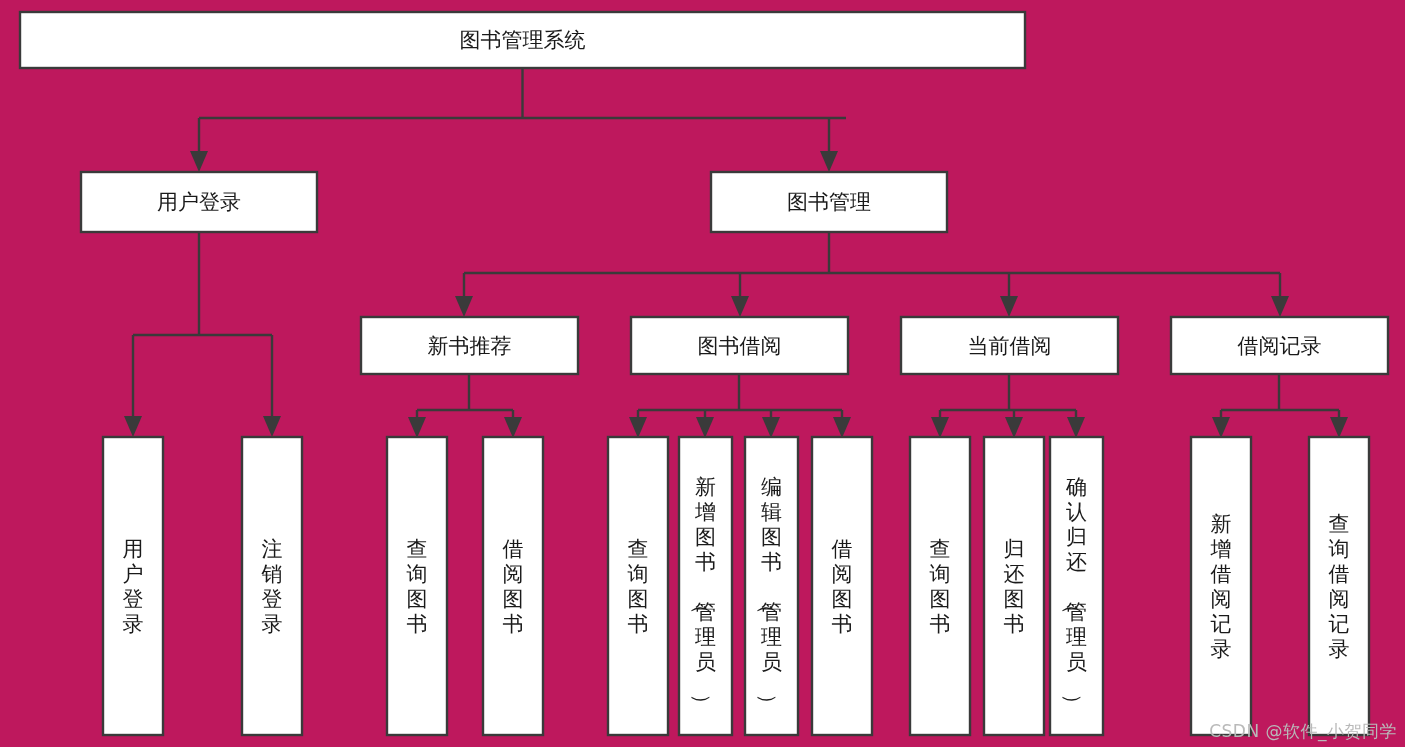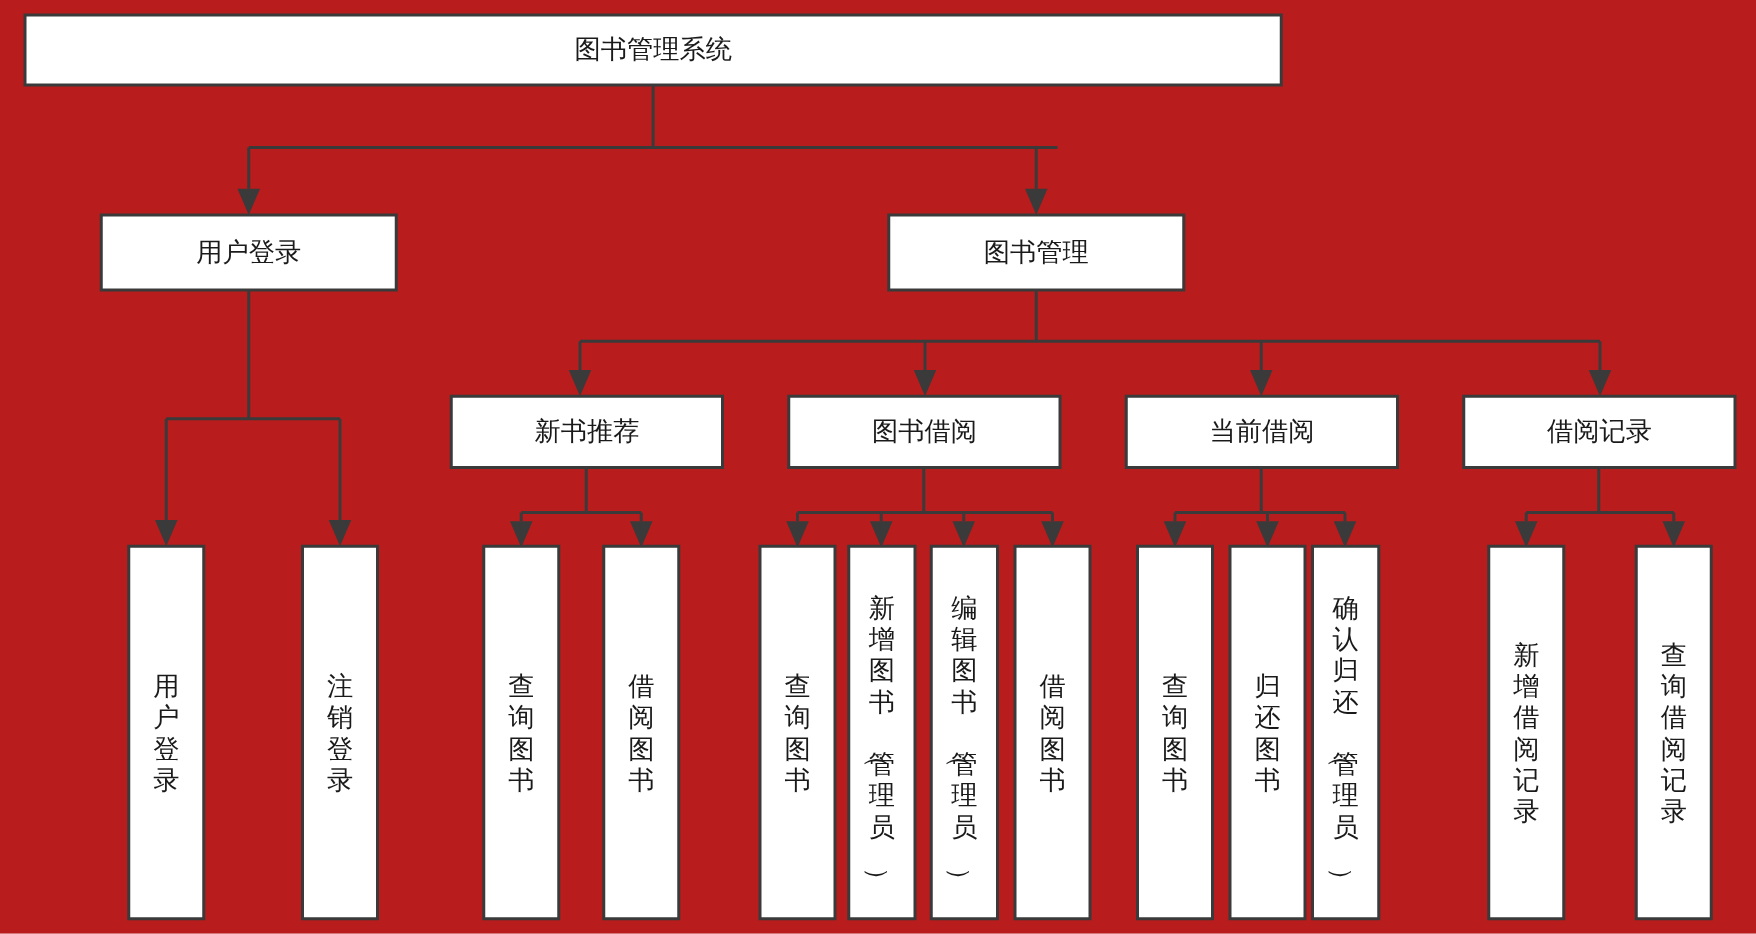--- a/index.html
+++ b/index.html
@@ -11,21 +11,21 @@
   body {
     width: 1405px;
     height: 747px;
     overflow: hidden;
     font-family: "DejaVu Sans", "Liberation Sans", sans-serif;
   }
   #diagram-root {
     position: relative;
     width: 1405px;
     height: 747px;
-    background: #b91c1c;
+    background: #be185d;
   }
   svg.chart-surface {
     position: absolute;
     left: 0;
     top: 0;
     width: 1405px;
     height: 747px;
     display: block;
   }
   .node-box {
@@ -235,13 +235,14 @@
           <rect class="node-box" x="1191" y="437" width="60" height="298"></rect>
           <text class="node-label-v" x="1221" y="531"><tspan x="1221">新</tspan><tspan x="1221" dy="25">增</tspan><tspan x="1221" dy="25">借</tspan><tspan x="1221" dy="25">阅</tspan><tspan x="1221" dy="25">记</tspan><tspan x="1221" dy="25">录</tspan></text>
         </g>
         <g>
           <rect class="node-box" x="1309" y="437" width="60" height="298"></rect>
           <text class="node-label-v" x="1339" y="531"><tspan x="1339">查</tspan><tspan x="1339" dy="25">询</tspan><tspan x="1339" dy="25">借</tspan><tspan x="1339" dy="25">阅</tspan><tspan x="1339" dy="25">记</tspan><tspan x="1339" dy="25">录</tspan></text>
         </g>
       </g>
   </svg>
 
+  <div class="watermark-text">CSDN @软件_小贺同学</div>
 </div>
 
 </body></html>

